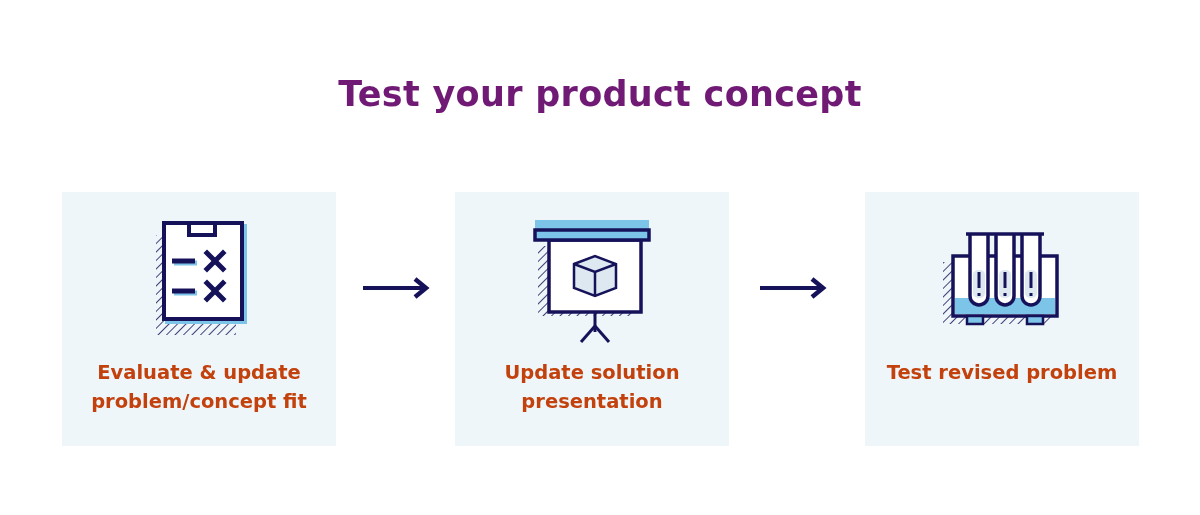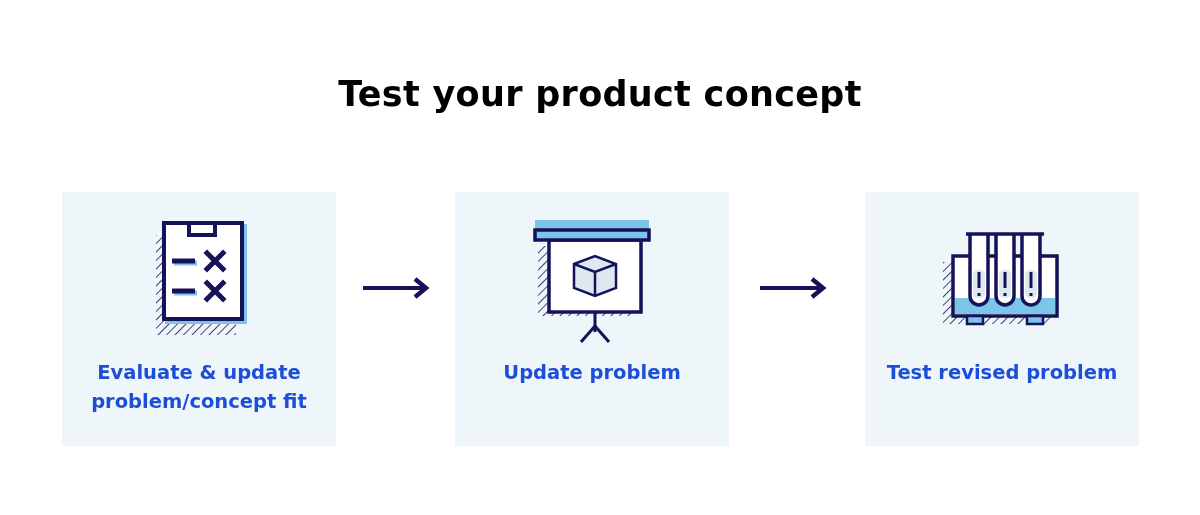--- a/index.html
+++ b/index.html
@@ -1,23 +1,23 @@
 <!DOCTYPE html>
 <html><head>
 <meta charset="utf-8">
 <style>
   html, body { margin:0; padding:0; background:#ffffff; }
   body { width:1200px; height:515px; position:relative; overflow:hidden;
          font-family:"DejaVu Sans", sans-serif; color:#16125a; }
   .title { position:absolute; left:0; top:74px; width:1200px; text-align:center;
-           font-size:35px; font-weight:bold; letter-spacing:0.3px; color:#000000; }
+           font-size:35px; font-weight:bold; letter-spacing:0.3px; color:#701a75; }
   .card { position:absolute; top:192px; width:274px; height:254px; background:#eff6f9; }
   .card .icon { position:absolute; left:0; top:24px; width:274px; height:130px; display:flex; justify-content:center; align-items:center; }
   .card .label { position:absolute; left:0; top:166px; width:274px; text-align:center;
-                 font-size:19.5px; font-weight:bold; line-height:29px; color:#1d4ed8; }
+                 font-size:19.5px; font-weight:bold; line-height:29px; color:#c2410c; }
   .arrow { position:absolute; top:276px; width:70px; height:24px; }
 </style>
 </head>
 <body>
 
 <div class="title">Test your product concept</div>
 
 <svg width="0" height="0" style="position:absolute">
   <defs>
     <pattern id="hatch" patternUnits="userSpaceOnUse" width="6" height="6" patternTransform="rotate(45)">
@@ -67,21 +67,22 @@
       <polyline points="42,48 63,56 84,48" fill="none" stroke="#16125a" stroke-width="2.5"></polyline>
       <line x1="63" y1="56" x2="63" y2="80" stroke="#16125a" stroke-width="2.5"></line>
       <g stroke="#16125a" stroke-width="3">
         <line x1="63" y1="96" x2="63" y2="116"></line>
         <line x1="63" y1="110" x2="49" y2="126"></line>
         <line x1="63" y1="110" x2="77" y2="126"></line>
       </g>
     </svg>
   </div>
   <div class="label">
-    <div>Update problem</div>
+    <div>Update solution</div>
+    <div>presentation</div>
   </div>
 </div>
 
 <svg class="arrow" style="left:760px;" viewBox="0 0 70 24">
   <line x1="0" y1="12" x2="62" y2="12" stroke="#16125a" stroke-width="4"></line>
   <polyline points="52,3 63,12 52,21" fill="none" stroke="#16125a" stroke-width="4.5"></polyline>
 </svg>
 
 <div class="card" style="left:865px;">
   <div class="icon">

